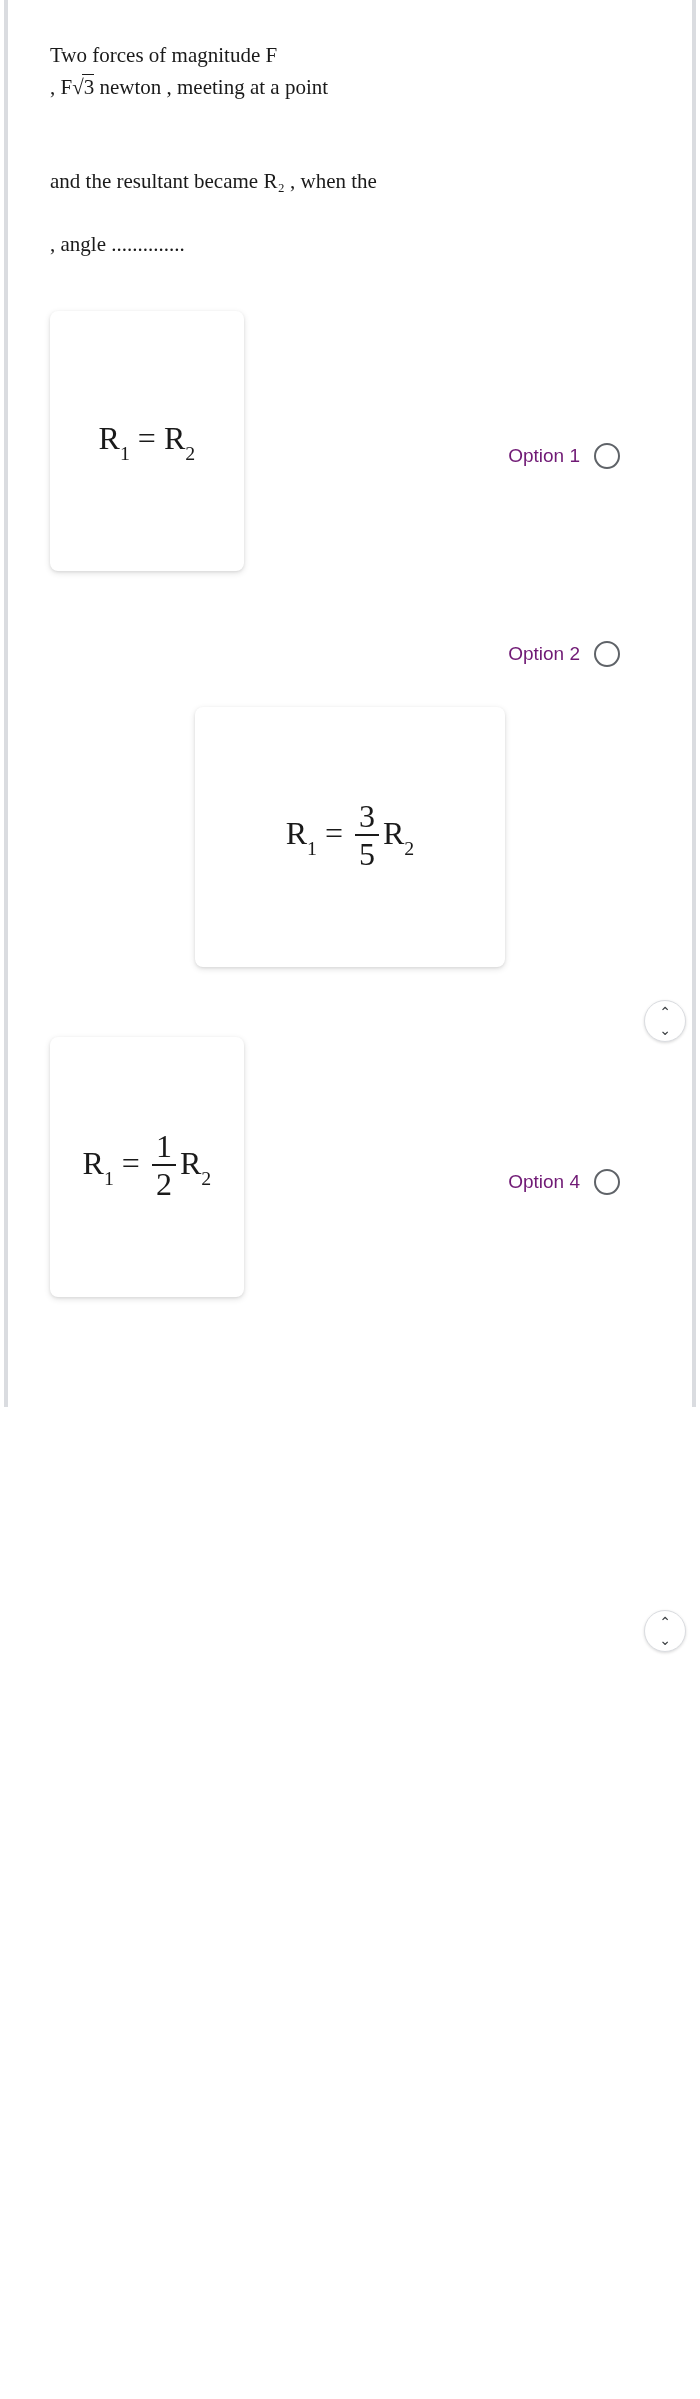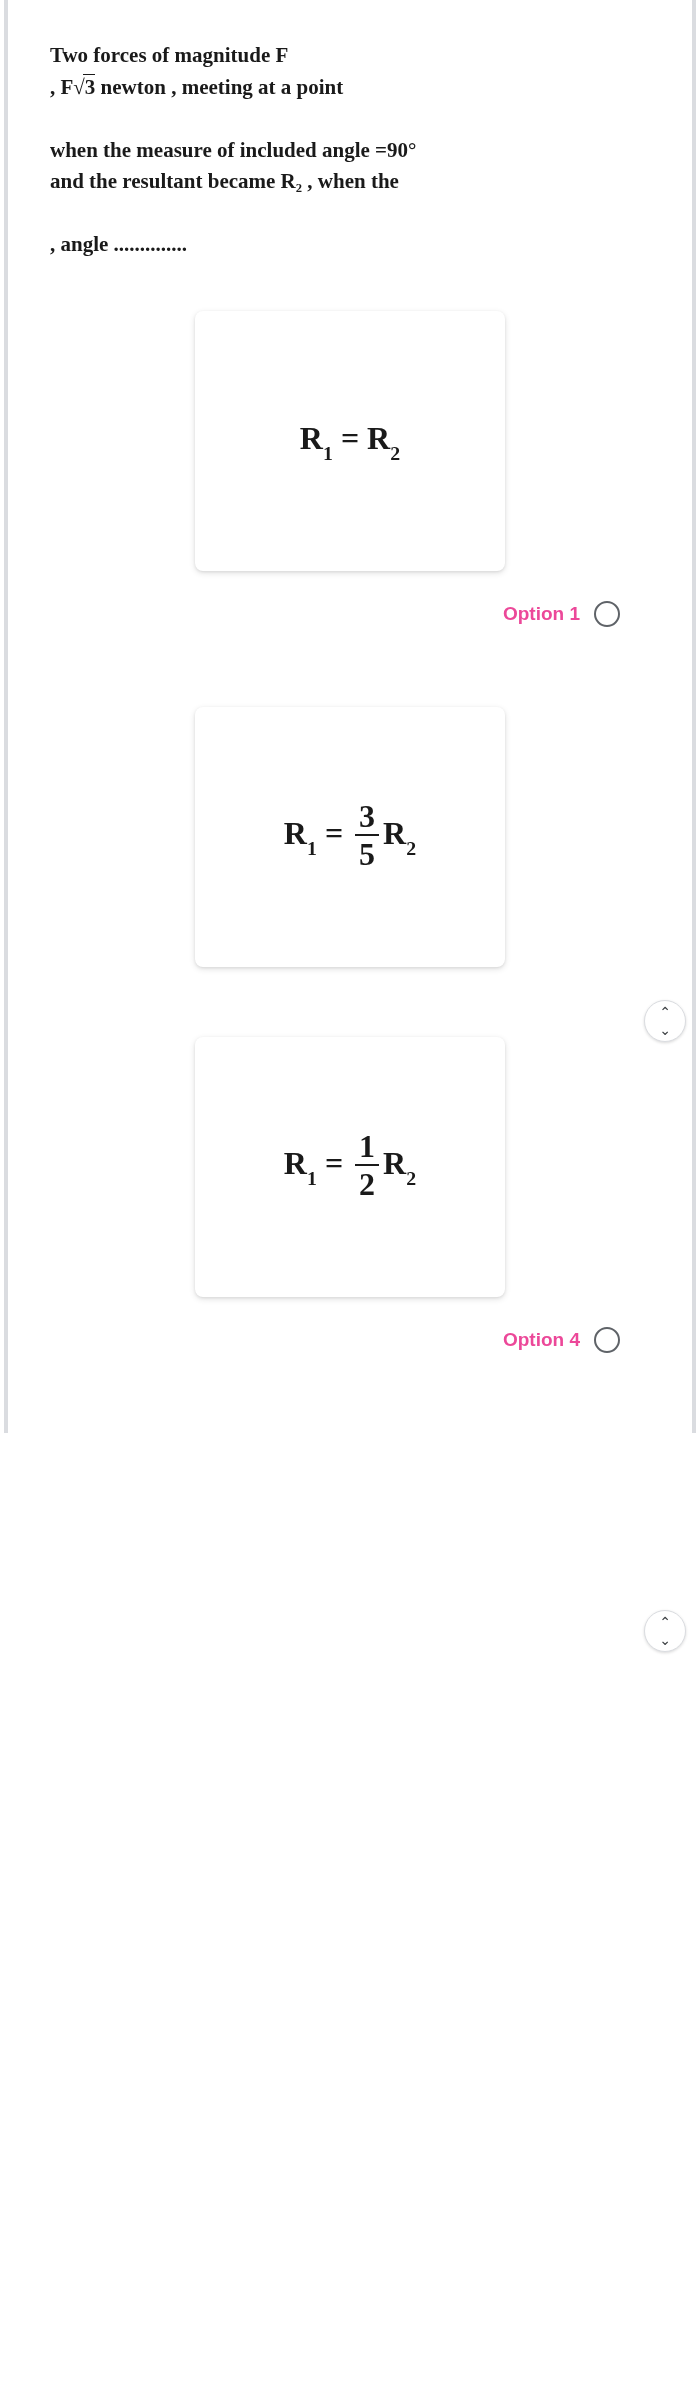--- a/index.html
+++ b/index.html
@@ -5,35 +5,35 @@
   * { box-sizing: border-box; margin: 0; padding: 0; }
   body {
     font-family: Georgia, 'Times New Roman', serif;
     background: #fff;
     width: 700px;
     position: relative;
   }
   .container {
     padding: 40px 50px 40px 50px;
     position: relative;
-    font-weight: bold;
   }
   .question {
     font-size: 21px;
     line-height: 1.5;
     color: #1a1a1a;
     margin-bottom: 50px;
   }
   .sqrt-wrap { position: relative; display: inline-block; }
   .sqrt-bar { position: absolute; top: 2px; left: 10px; right: 0; height: 1px; border-top: 1.5px solid #1a1a1a; }
   .option-block {
     display: flex;
-    flex-direction: column;
+    flex-direction: row;
     align-items: center;
     margin-bottom: 40px;
+    gap: 20px;
   }
   .card {
     background: #fff;
     border-radius: 8px;
     box-shadow: 0 2px 6px rgba(0,0,0,0.12), 0 1px 3px rgba(0,0,0,0.08);
     width: 310px;
     height: 260px;
     display: flex;
     align-items: center;
     justify-content: center;
@@ -60,21 +60,21 @@
     display: flex;
     justify-content: flex-end;
     align-items: center;
     width: 100%;
     padding-right: 30px;
     gap: 14px;
   }
   .option-label {
     font-family: Arial, Helvetica, sans-serif;
     font-size: 19px;
-    color: #ec4899;
+    color: #701a75;
   }
   .radio {
     width: 26px;
     height: 26px;
     border: 2.5px solid #5f6368;
     border-radius: 50%;
     background: #fff;
     flex-shrink: 0;
   }
   .rail {
@@ -114,39 +114,43 @@
 
 <div class="rail left"></div>
 <div class="rail right"></div>
 
 <div class="container">
 
   <div class="question">
     <span>Two forces of magnitude F</span><br>
     <span>, F</span><span class="sqrt-wrap">√<span>3</span><span class="sqrt-bar"></span></span><span> newton , meeting at a point</span><br>
     <br>
-    <span>when the measure of included angle =90°</span><br>
+    <br>
     <span>and the resultant became R₂ , when the</span><br>
     <br>
     <span>, angle ..............</span>
   </div>
 
   <div class="option-block">
     <div class="card">
       <div class="formula">
         <span>R</span><span class="sub">1</span><span> = </span><span>R</span><span class="sub">2</span>
       </div>
     </div>
     <div class="option-row">
       <span class="option-label">Option 1</span>
       <span class="radio"></span>
     </div>
   </div>
 
   <div class="option-block">
+    <div class="option-row">
+      <span class="option-label">Option 2</span>
+      <span class="radio"></span>
+    </div>
   </div>
 
   <div class="option-block">
     <div class="card">
       <div class="formula">
         <span>R</span><span class="sub">1</span><span> = </span><span class="frac"><span class="num">3</span><span class="den">5</span></span><span>R</span><span class="sub">2</span>
       </div>
     </div>
   </div>
 

